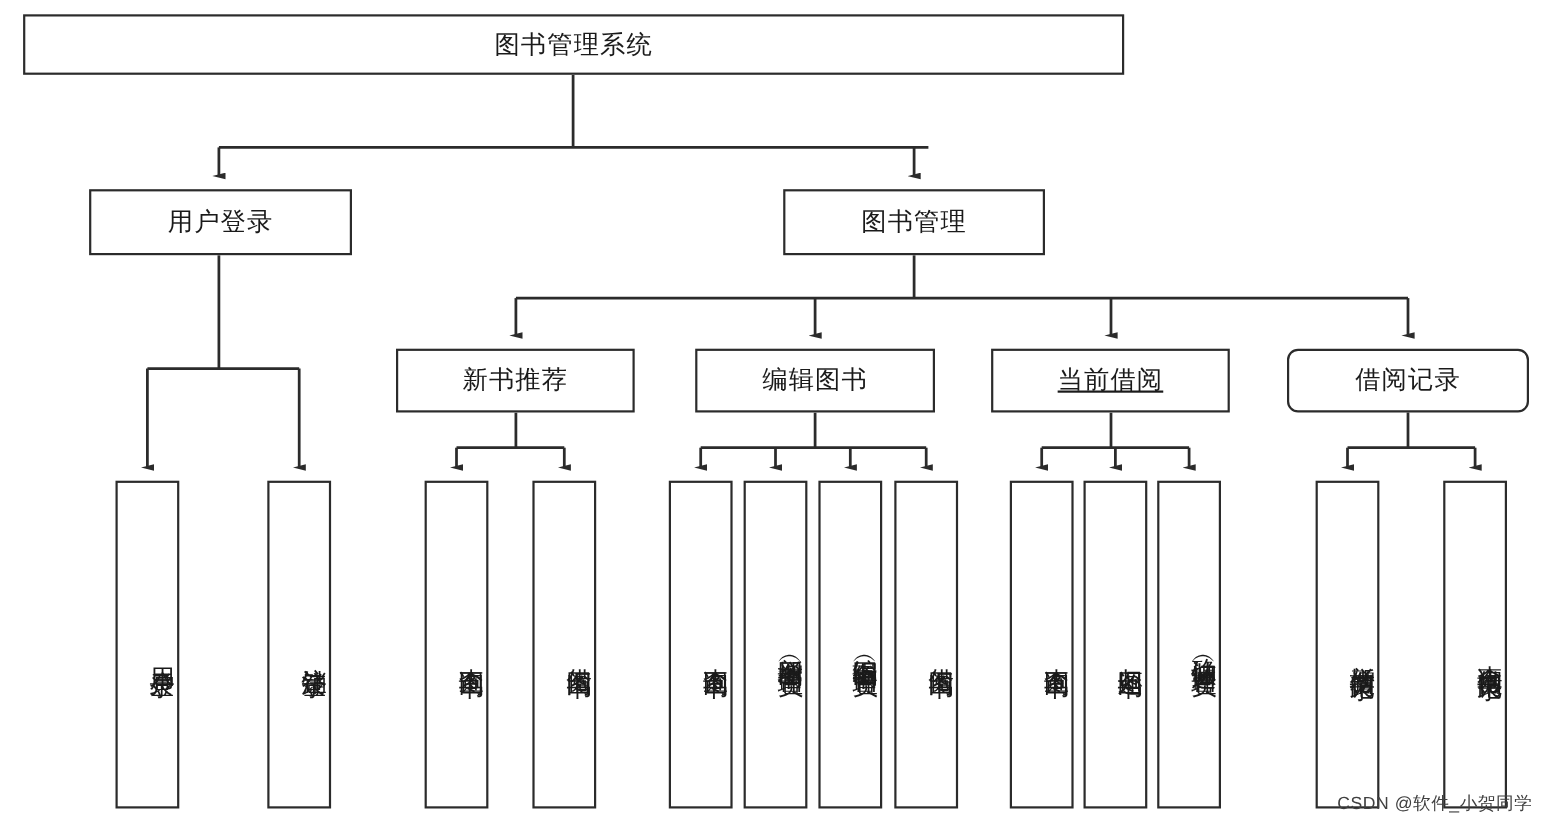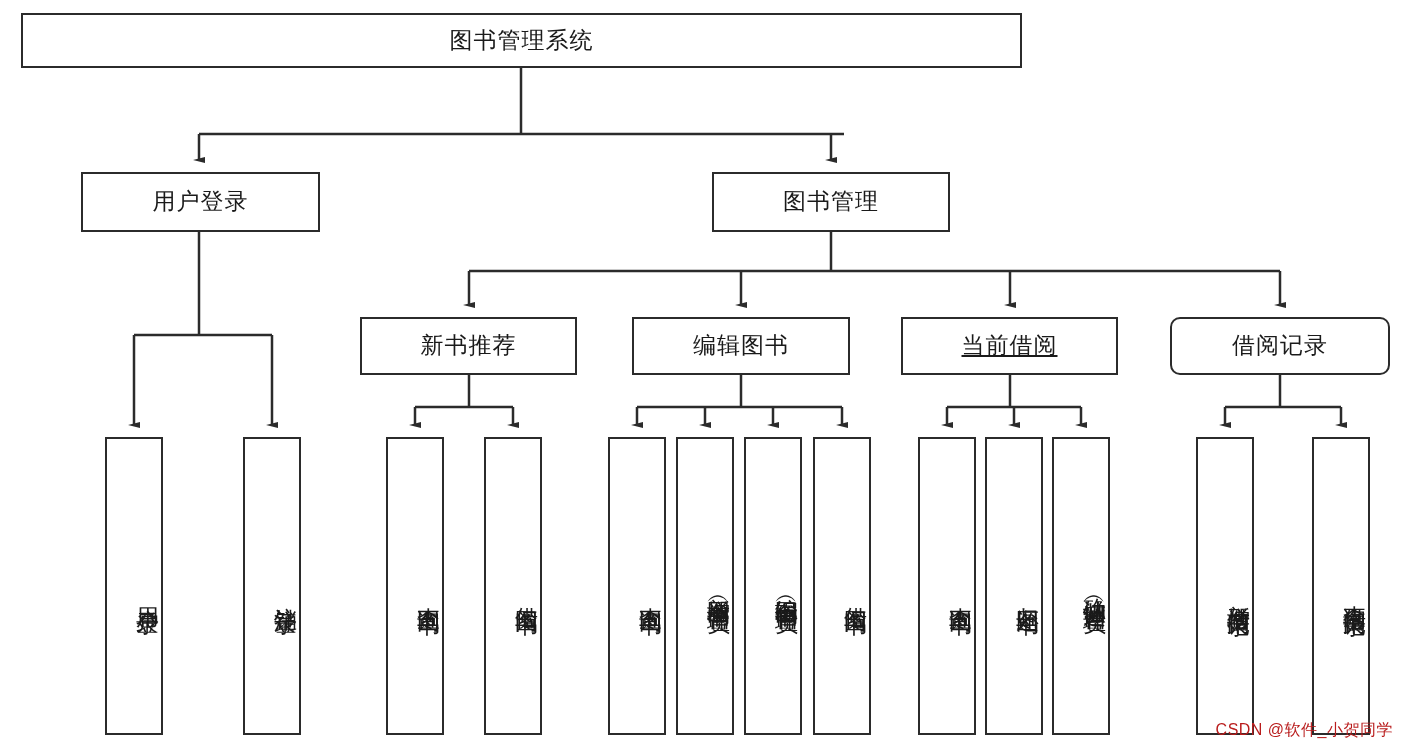--- a/index.html
+++ b/index.html
@@ -58,21 +58,21 @@
   }
   .node.vert .lbl {
     writing-mode: vertical-rl;
     text-orientation: upright;
   }
   #watermark {
     position: absolute;
     right: 12px;
     bottom: 6px;
     font-size: 16px;
-    color: #b91c1c;
+    color: #404040;
     letter-spacing: 0.5px;
     white-space: nowrap;
   }
 </style>
 </head>
 <body>
 
 <div id="canvas">
 
   <svg id="edges" viewBox="0 0 1405 747">

